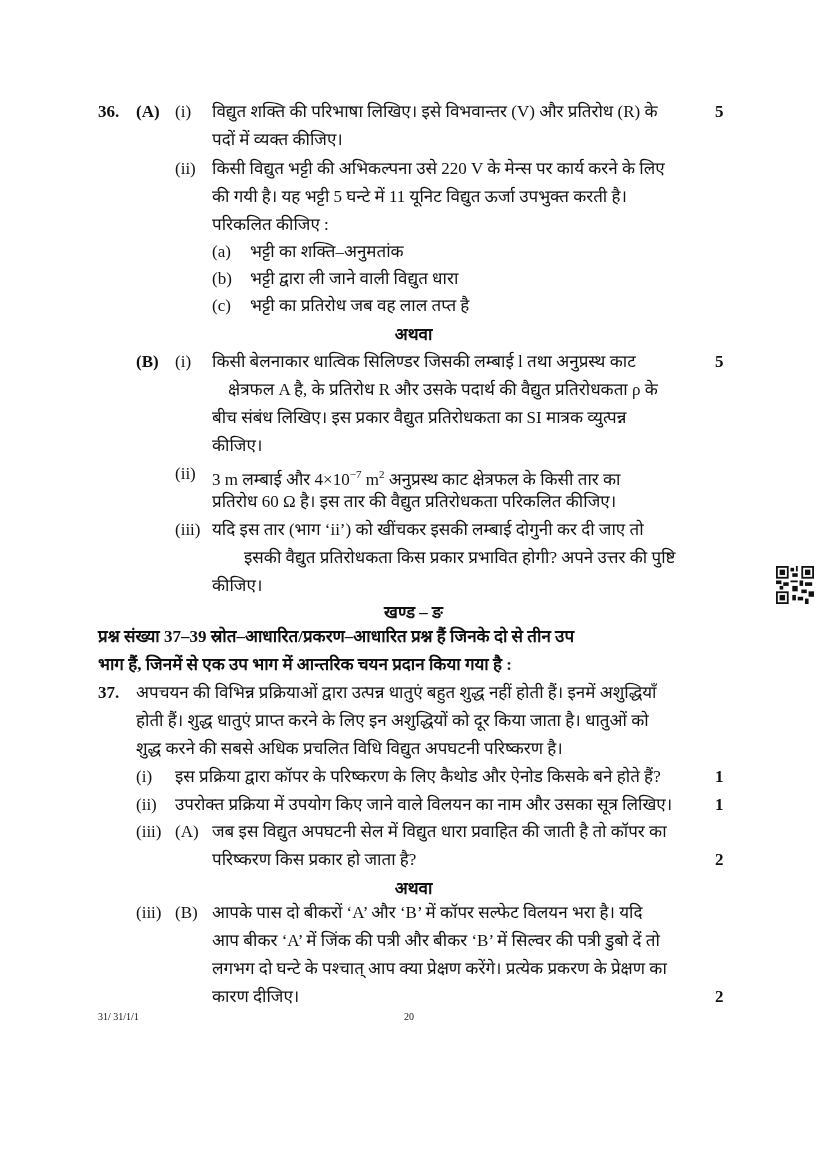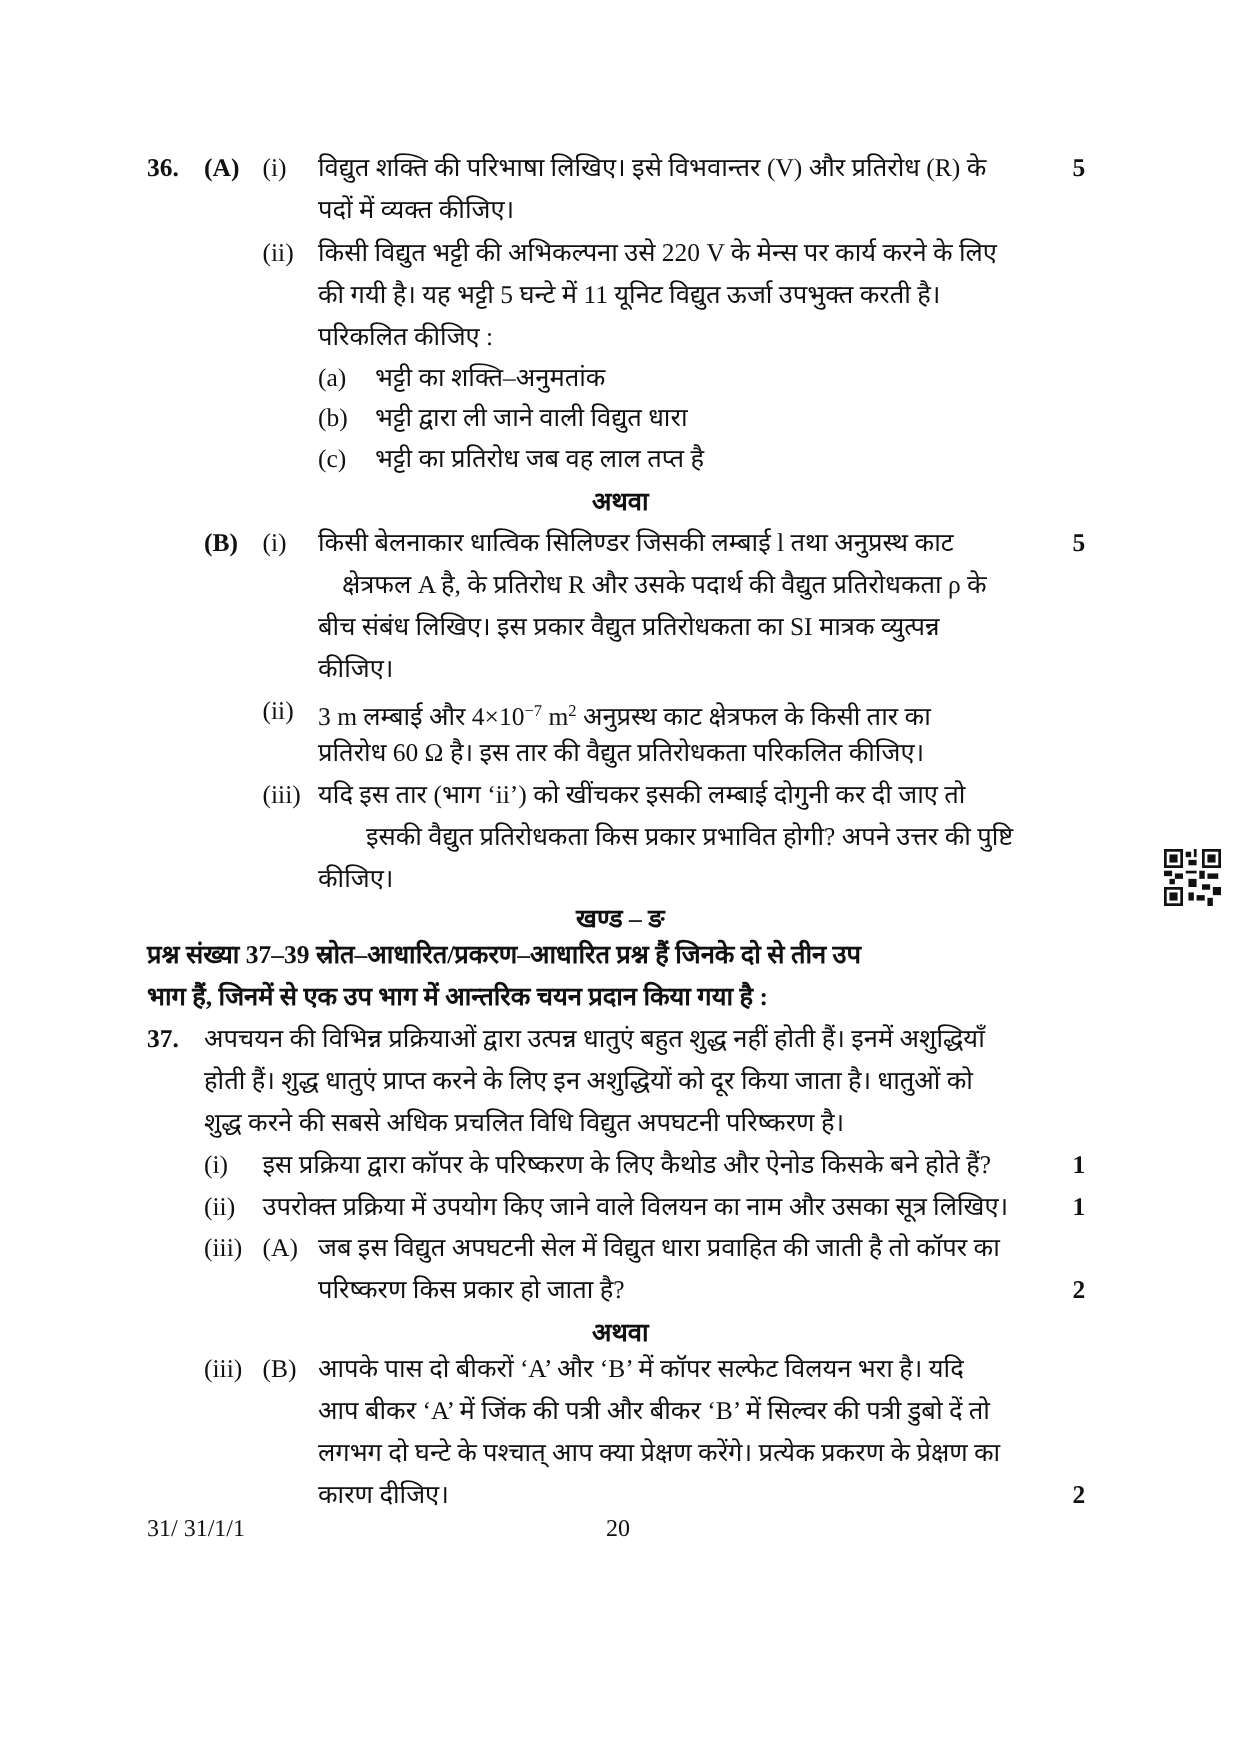--- a/index.html
+++ b/index.html
@@ -5,21 +5,21 @@
   html, body { margin:0; padding:0; background:#ffffff; }
   body { width:827px; height:1169px; position:relative; overflow:hidden;
          font-family:"Liberation Serif","DejaVu Serif",serif; color:#111; }
   .page { position:absolute; left:0; top:0; width:827px; height:1169px; }
   .line { position:absolute; font-size:17px; line-height:20px; white-space:nowrap; }
   .b { font-weight:bold; }
   .qnum { position:absolute; font-size:17px; font-weight:bold; }
   .lbl { position:absolute; font-size:17px; }
   .mark { position:absolute; left:715px; font-size:17px; font-weight:bold; }
   .center { position:absolute; left:0; width:827px; text-align:center; font-size:17px; font-weight:bold; }
-  .footer { position:absolute; font-size:16px; }
+  .footer { position:absolute; font-size:10px; }
   .qr { position:absolute; left:776px; top:566px; width:38px; height:38px; }
 </style>
 </head>
 <body>
 
 <div class="page">
 
   <span class="qnum" style="left:98px;top:102px;">36.</span>
   <span class="lbl b" style="left:136px;top:102px;">(A)</span>
   <span class="lbl" style="left:175px;top:102px;">(i)</span>

